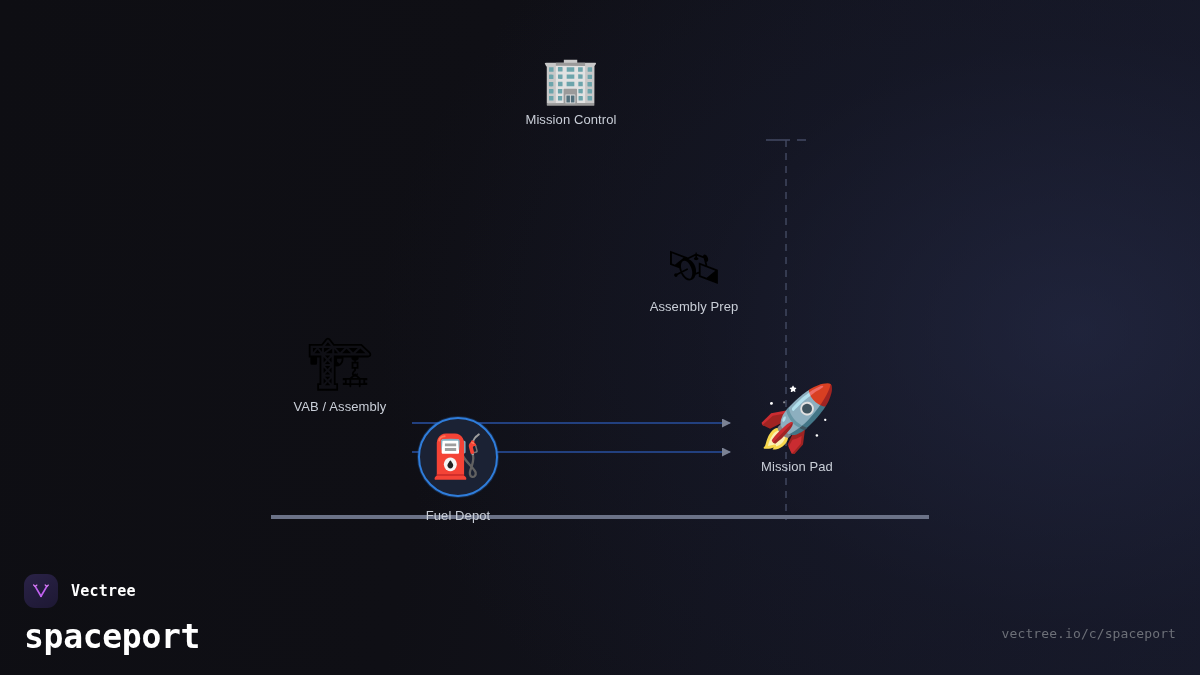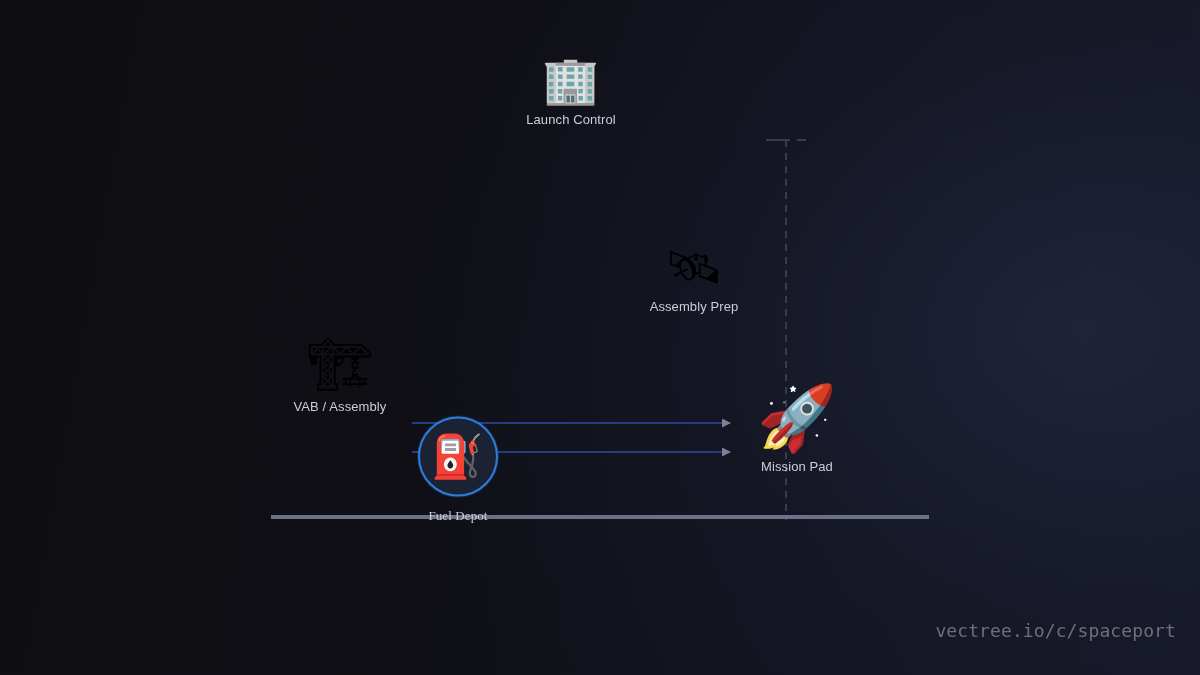--- a/index.html
+++ b/index.html
@@ -60,21 +60,20 @@
     display: flex;
     align-items: center;
     justify-content: center;
     border-radius: 50%;
     background: #1b2234;
     border: 2px solid #2f7ddb;
     box-shadow: 0 0 0 1px rgba(47,125,219,0.25);
   }
   .node.selected .node-label {
     margin-top: 11px;
-    font-family: Liberation Serif, serif;
   }
 
   
   #brand {
     position: absolute;
     left: 24px;
     bottom: 22px;
     display: flex;
     flex-direction: column;
     gap: 12px;
@@ -107,21 +106,21 @@
     font-weight: bold;
     color: #ffffff;
     letter-spacing: -0.3px;
     line-height: 1;
   }
   #brand-url {
     position: absolute;
     right: 24px;
     bottom: 34px;
     font-family: "DejaVu Sans Mono", monospace;
-    font-size: 18px;
+    font-size: 13px;
     color: #6d7078;
     letter-spacing: 0.1px;
   }
 </style>
 </head>
 <body>
 
 <div id="stage">
 
   <div id="canvas">
@@ -137,21 +136,21 @@
       <line x1="766" y1="140" x2="806" y2="140" stroke="#434a63" stroke-width="1.6" stroke-dasharray="24 7"></line>
 
       <line x1="271" y1="517" x2="929" y2="517" stroke="#6b7287" stroke-width="4" stroke-linecap="butt"></line>
 
       <line x1="412" y1="423" x2="730" y2="423" stroke="#22407f" stroke-width="2" marker-end="url(#arrowhead)"></line>
       <line x1="412" y1="452" x2="730" y2="452" stroke="#22407f" stroke-width="2" marker-end="url(#arrowhead)"></line>
     </svg>
 
     <div class="node" style="left:571px; top:92px;">
       <div class="node-glyph" style="font-size:46px;">🏢</div>
-      <div class="node-label">Launch Control</div>
+      <div class="node-label">Mission Control</div>
     </div>
 
     <div class="node" style="left:694px; top:279px;">
       <div class="node-glyph" style="font-size:46px;">🛰</div>
       <div class="node-label">Assembly Prep</div>
     </div>
 
     <div class="node" style="left:340px; top:376px;">
       <div class="node-glyph" style="font-size:52px;">🏗</div>
       <div class="node-label">VAB / Assembly</div>
@@ -162,16 +161,30 @@
       <div class="node-label">Fuel Depot</div>
     </div>
 
     <div class="node" style="left:797px; top:430px;">
       <div class="node-glyph" style="font-size:64px;">🚀</div>
       <div class="node-label">Mission Pad</div>
     </div>
 
   </div>
 
+  <div id="brand">
+    <div id="brand-row">
+      <div id="brand-logo">
+        <svg width="20" height="20" viewBox="0 0 20 20" xmlns="http://www.w3.org/2000/svg">
+          <path d="M4.2 5.4 L10 15.2 L15.8 5.4" fill="none" stroke="#c061f0" stroke-width="1.7" stroke-linecap="round" stroke-linejoin="round"></path>
+          <path d="M4.2 5.4 L2.6 4.0 M4.2 5.4 L5.9 4.1" fill="none" stroke="#d87cf5" stroke-width="1.3" stroke-linecap="round"></path>
+          <path d="M15.8 5.4 L14.2 4.0 M15.8 5.4 L17.4 4.1" fill="none" stroke="#d87cf5" stroke-width="1.3" stroke-linecap="round"></path>
+          <circle cx="10" cy="15.2" r="1.0" fill="#c061f0"></circle>
+        </svg>
+      </div>
+      <div id="brand-name">Vectree</div>
+    </div>
+    <div id="brand-title">spaceport</div>
+  </div>
 
   <div id="brand-url">vectree.io/c/spaceport</div>
 
 </div>
 
 </body></html>

